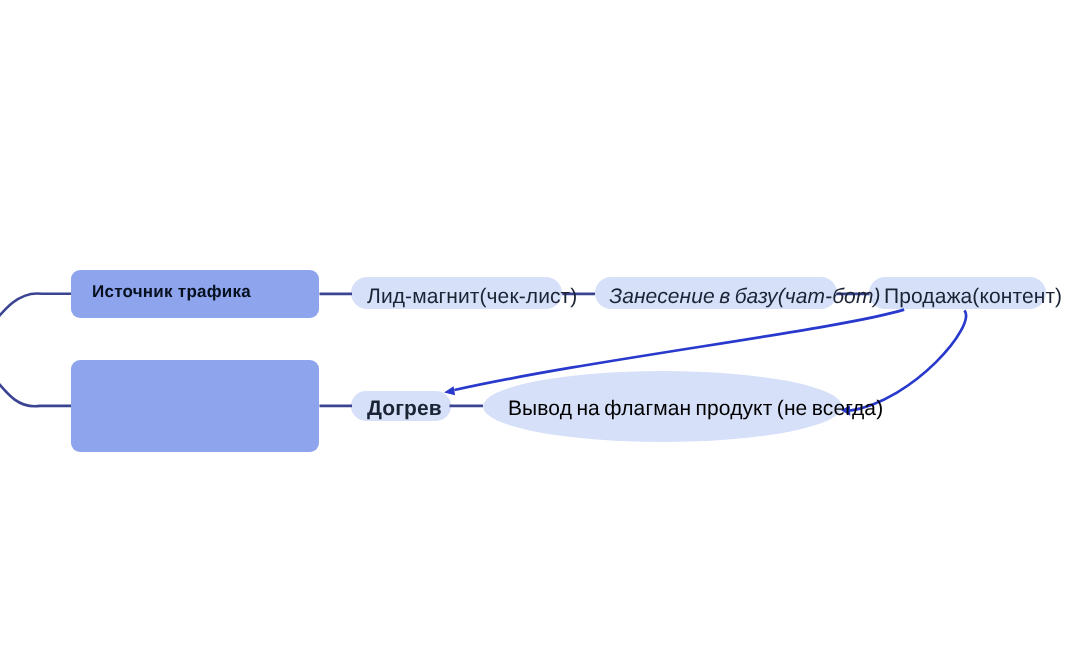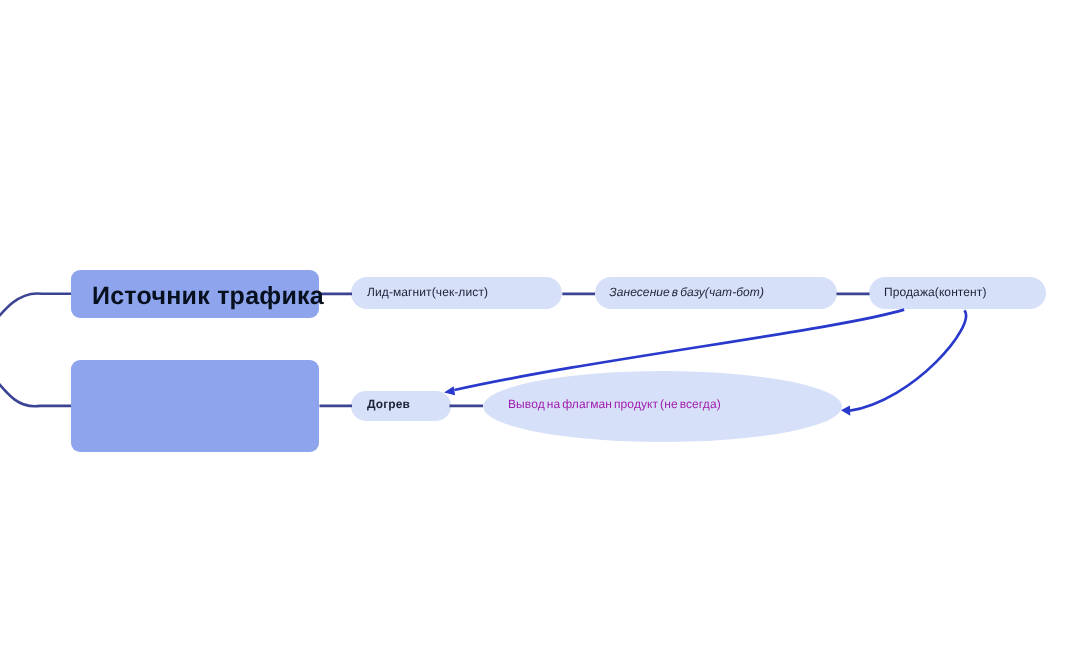--- a/index.html
+++ b/index.html
@@ -7,22 +7,22 @@
   body{width:1087px;height:654px;background:#ffffff;overflow:hidden;
        font-family:"Liberation Sans",sans-serif;
        -webkit-font-smoothing:antialiased;text-rendering:geometricPrecision;}
   #canvas{position:relative;width:1087px;height:654px;}
   svg.edges{position:absolute;left:0;top:0;width:1087px;height:654px;overflow:visible;}
   .node{position:absolute;box-sizing:border-box;white-space:nowrap;}
   .branch{background:#8ea4ec;border-radius:9px;}
   .leaf{background:#d6e0f9;border-radius:999px;}
   .ell{background:#d6e0f9;border-radius:50%;}
   .lbl{position:absolute;white-space:nowrap;}
-  .lbl-b{color:#07101f;font-weight:700;font-size:25px;letter-spacing:0.25px;}
-  .lbl-l{color:#1b2435;font-weight:400;font-size:12px;word-spacing:-1.5px;letter-spacing:0.1px;}
+  .lbl-b{color:#07101f;font-weight:700;font-size:17px;letter-spacing:0.25px;}
+  .lbl-l{color:#1b2435;font-weight:400;font-size:21px;word-spacing:-1.5px;letter-spacing:0.1px;}
 </style>
 </head>
 <body style="background: rgb(255, 255, 255);">
 
 <div id="canvas">
 
   <div class="node branch" style="left: 71px; top: 270px; width: 248px; height: 47.5px; background: rgb(142, 164, 236);"></div>
   <div class="node branch" style="left: 71px; top: 360px; width: 248px; height: 92px; background: rgb(142, 164, 236);"></div>
   <div class="node leaf" style="left: 351.3px; top: 277.2px; width: 210.5px; height: 32px; background: rgb(214, 224, 249);"></div>
   <div class="node leaf" style="left: 594.6px; top: 277.2px; width: 242.1px; height: 32px; background: rgb(214, 224, 249);"></div>
@@ -50,15 +50,15 @@
     </g>
   </svg>
 
   <div class="lbl lbl-b" style="left: 92px; top: 282.3px; color: rgb(7, 16, 31);">Источник трафика</div>
 
 
   <div class="lbl lbl-l" style="left: 367px; top: 284.5px; color: rgb(27, 36, 53);">Лид-магнит(чек-лист)</div>
   <div class="lbl lbl-l" style="left: 609.2px; top: 284.5px; color: rgb(27, 36, 53); font-style: italic;">Занесение в базу(чат-бот)</div>
   <div class="lbl lbl-l" style="left: 884px; top: 284.5px; color: rgb(27, 36, 53);">Продажа(контент)</div>
   <div class="lbl lbl-l" style="left: 367px; top: 397px; color: rgb(27, 36, 53); font-weight: bold;">Догрев</div>
-  <div class="lbl lbl-l" style="left: 508px; top: 396.5px; color: #a21caf;">Вывод на флагман продукт (не всегда)</div>
+  <div class="lbl lbl-l" style="left: 508px; top: 396.5px; color: #000000;">Вывод на флагман продукт (не всегда)</div>
 
 </div>
 
 </body></html>

